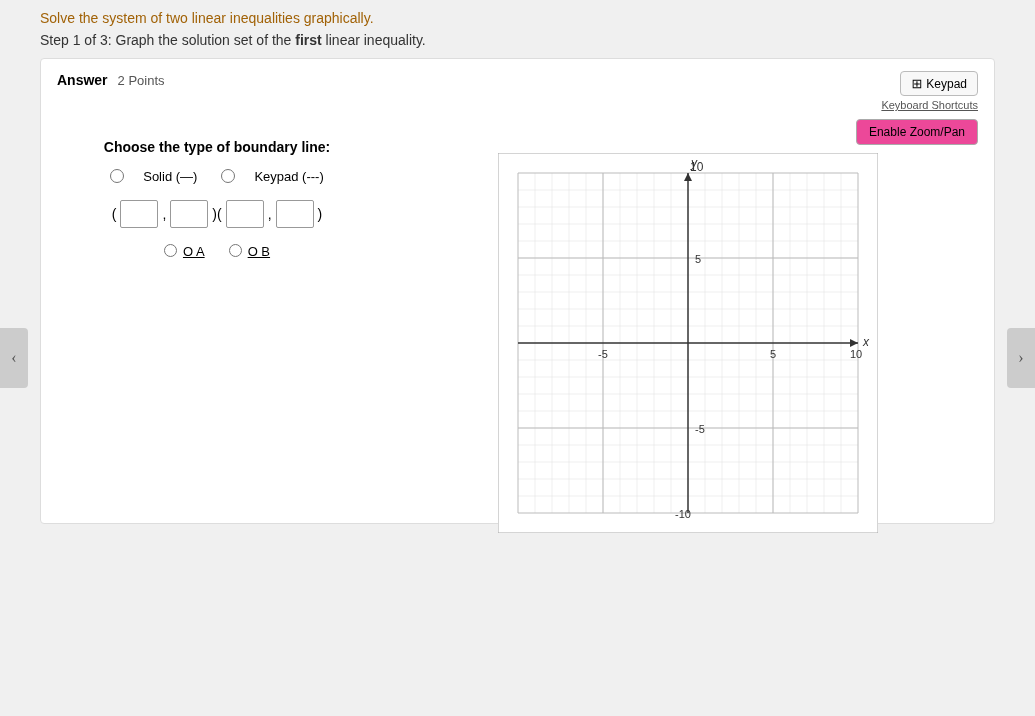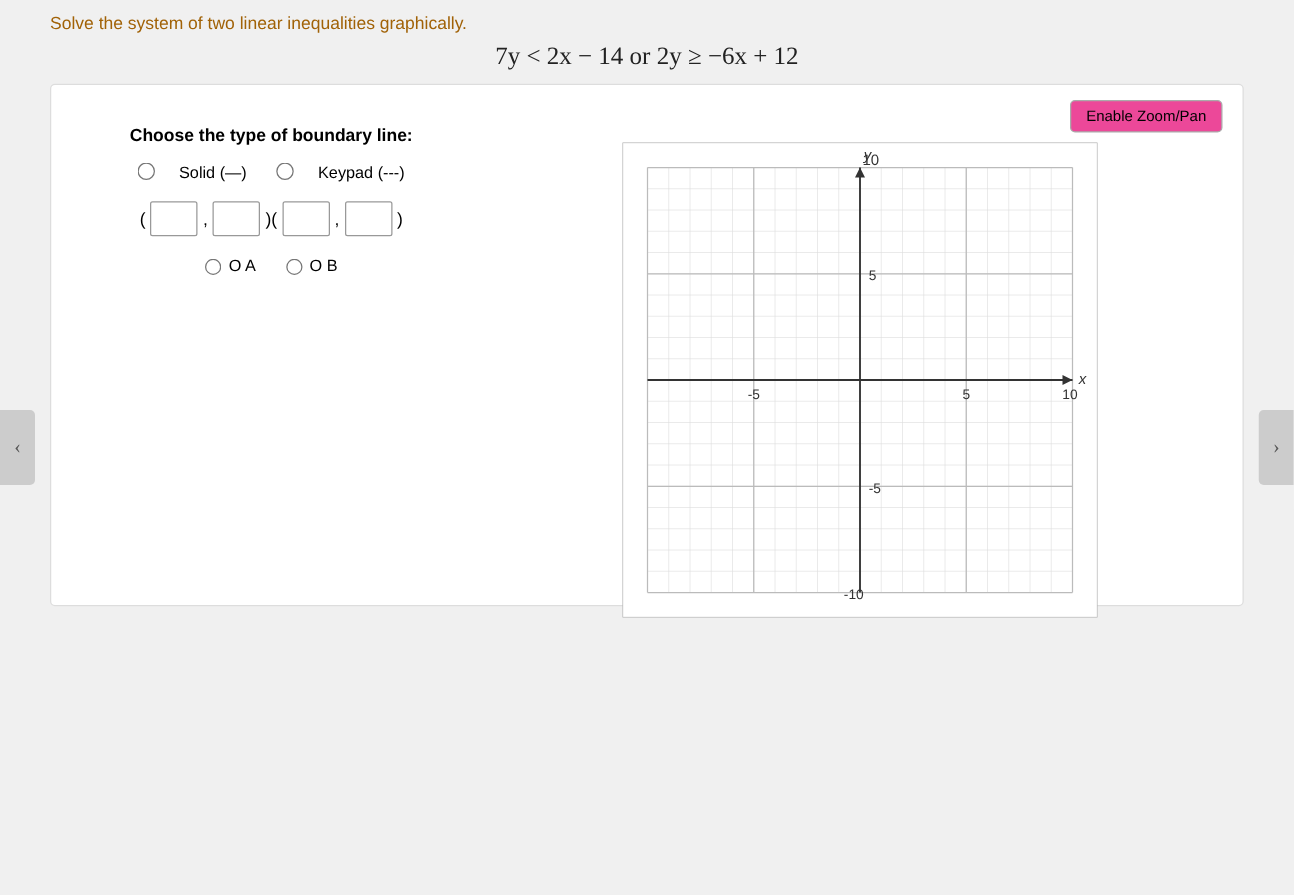--- a/index.html
+++ b/index.html
@@ -242,25 +242,26 @@
 
     .shade-radio-group {
       display: flex;
       gap: 24px;
       align-items: center;
       justify-content: center;
     }
 
     .shade-option {
       display: flex;
-      align-items: flex-end;
+      align-items: flex-start;
       gap: 6px;
       font-size: 13px;
       font-family: Arial, sans-serif;
       cursor: pointer;
+      text-decoration: underline;
     }
 
     
     .graph-container {
       position: relative;
       width: 380px;
       height: 380px;
       margin: 0 auto;
     }
 
@@ -279,27 +280,40 @@
   </div>
 
   <div class="nav-arrow-right">
     <span style="font-size:16px;color:#555;">›</span>
   </div>
 
   <div class="main-content">
 
     <p class="problem-statement">Solve the system of two linear inequalities graphically.</p>
 
-    <div class="equation-display">
-      <span>7y &lt; 2x − 14 or 2y ≥ −6x + 12</span>
-    </div>
-
+
+    <p class="step-instruction">
+      <span>Step 1 of 3: Graph the solution set of the </span><strong>first</strong><span> linear inequality.</span>
+    </p>
 
     <div class="answer-section">
 
+      <div class="answer-header">
+        <div>
+          <span style="font-weight:bold;font-size:14px;font-family:Arial,sans-serif;">Answer</span>
+          <span style="font-size:13px;color:#555;font-family:Arial,sans-serif;margin-left:6px;">2 Points</span>
+        </div>
+        <div class="keypad-area">
+          <button class="keypad-btn">
+            <span style="font-size:13px;">⊞</span>
+            <span>Keypad</span>
+          </button>
+          <a class="keyboard-shortcuts">Keyboard Shortcuts</a>
+        </div>
+      </div>
 
 
       <div class="content-area">
 
         <div class="left-controls">
 
           <div class="boundary-line-section">
             <div class="section-label">Choose the type of boundary line:</div>
             <div class="radio-group">
               <label class="radio-option">

